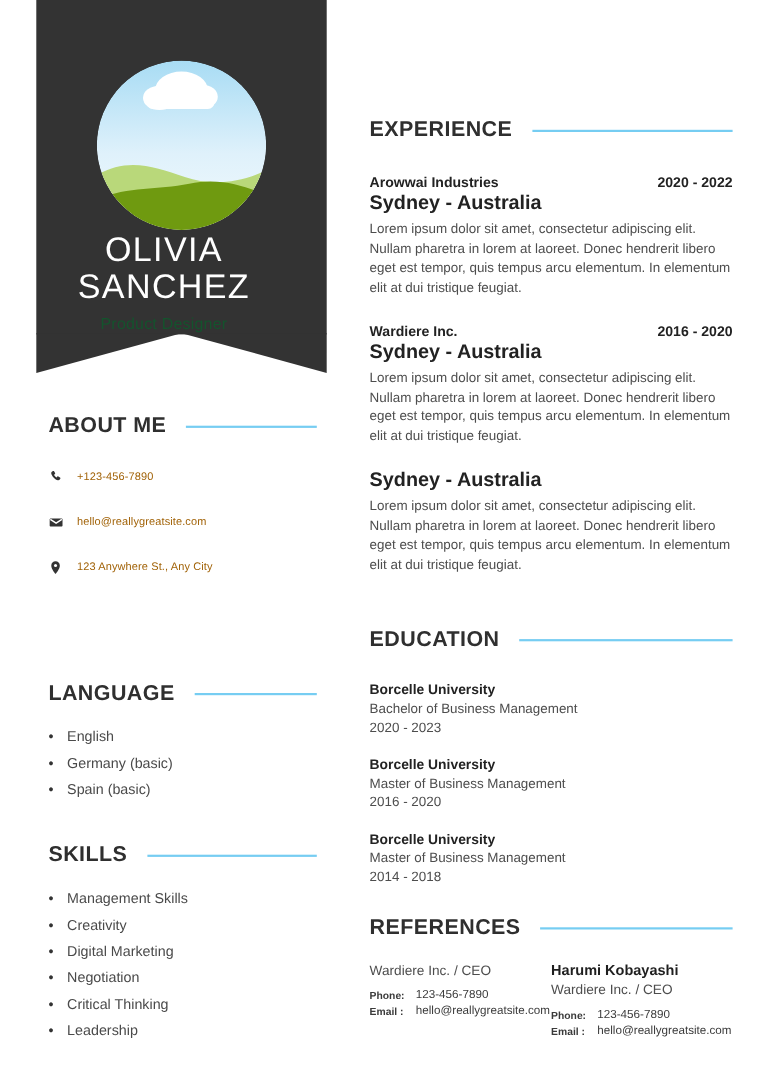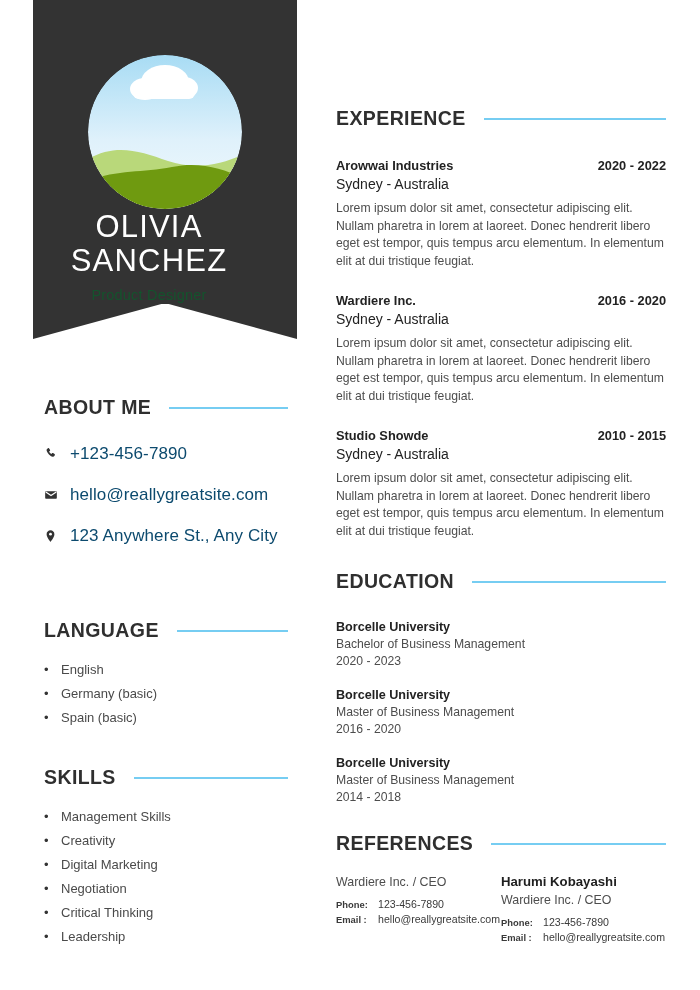--- a/index.html
+++ b/index.html
@@ -125,22 +125,22 @@
     margin-bottom: 14px;
   }
   .contact-icon {
     width: 26px;
     flex: 0 0 26px;
     display: flex;
     align-items: center;
     color: #333333;
   }
   .contact-text {
-    font-size: 17px;
-    color: #0c4a6e;
+    font-size: 10px;
+    color: #a16207;
     letter-spacing: 0.1px;
   }
 
   .bullet-list { margin-top: 20px; }
   .bullet-item {
     display: flex;
     align-items: flex-start;
     margin-bottom: 9px;
     font-size: 13px;
     color: #4a4a4a;
@@ -169,22 +169,22 @@
     align-items: baseline;
     text-align: right;
   }
   .exp-org {
     font-size: 12.8px;
     font-weight: bold;
     color: #222222;
     line-height: 18px;
   }
   .exp-loc {
-    font-size: 14px;
-    font-weight: normal;
+    font-size: 18px;
+    font-weight: bold;
     color: #222222;
     line-height: 18px;
   }
   .exp-dates {
     font-size: 12.8px;
     font-weight: bold;
     color: #222222;
     white-space: nowrap;
   }
   .exp-desc {
@@ -289,21 +289,21 @@
         </svg>
       </div>
 
       <div class="banner-text">
         <div class="name-line">OLIVIA</div>
         <div class="name-line">SANCHEZ</div>
         <div class="job-title">Product Designer</div>
       </div>
     </div>
 
-    <div class="left-sec" style="top:396px;">
+    <div class="left-sec" style="top:376px;">
       <div class="sec-head">
         <h2>ABOUT ME</h2>
         <div class="sec-rule"></div>
       </div>
 
       <div class="contact-list">
         <div class="contact-row">
           <span class="contact-icon">
             <svg width="13" height="13" viewBox="0 0 24 24" fill="currentColor">
               <path d="M7.5 2.2c.7-.4 1.6-.2 2 .5l1.7 2.8c.4.7.2 1.6-.5 2l-1.3.8c.6 1.7 2.6 3.9 4.4 4.7l.9-1.3c.5-.6 1.3-.8 2-.4l2.8 1.7c.7.4.9 1.3.5 2l-1 1.6c-.6 1-1.8 1.5-3 1.2C11.4 16.7 6.2 11.6 4.8 6.3c-.3-1.1.2-2.3 1.2-2.9z"></path>
@@ -409,24 +409,20 @@
       <div class="exp-item" style="margin-top:22px;">
         <div class="exp-head">
           <span class="exp-org">Wardiere Inc.</span>
           <span class="exp-dates">2016 - 2020</span>
         </div>
         <div class="exp-loc">Sydney - Australia</div>
         <div class="exp-desc">Lorem ipsum dolor sit amet, consectetur adipiscing elit. Nullam pharetra in lorem at laoreet. Donec hendrerit libero eget est tempor, quis tempus arcu elementum. In elementum elit at dui tristique feugiat.</div>
       </div>
 
       <div class="exp-item" style="margin-top:22px;">
-        <div class="exp-head">
-          <span class="exp-org">Studio Showde</span>
-          <span class="exp-dates">2010 - 2015</span>
-        </div>
         <div class="exp-loc">Sydney - Australia</div>
         <div class="exp-desc">Lorem ipsum dolor sit amet, consectetur adipiscing elit. Nullam pharetra in lorem at laoreet. Donec hendrerit libero eget est tempor, quis tempus arcu elementum. In elementum elit at dui tristique feugiat.</div>
       </div>
     </div>
 
     <div class="right-sec" style="position:absolute; top:570px;">
       <div class="sec-head">
         <h2>EDUCATION</h2>
         <div class="sec-rule"></div>
       </div>

